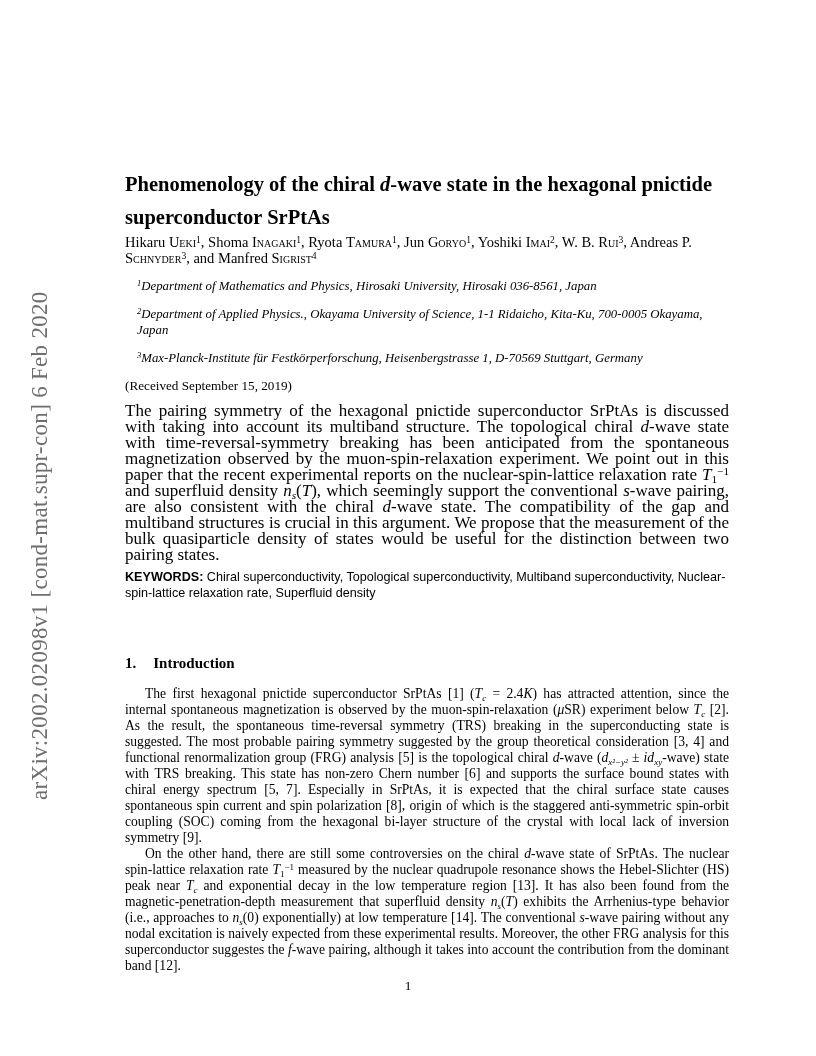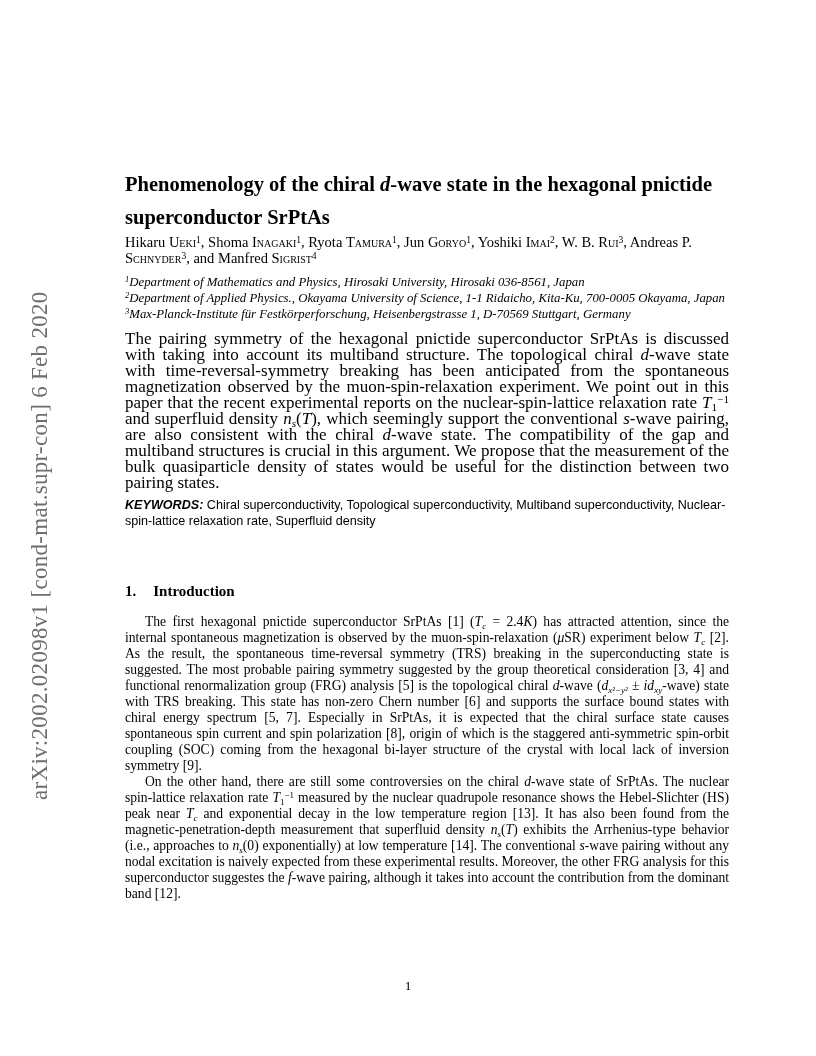--- a/index.html
+++ b/index.html
@@ -40,21 +40,21 @@
   .it{font-style:italic;}
   sup,sub{font-size:66%;line-height:0;}
   sup{vertical-align:0.45em;}
   sub{vertical-align:-0.3em;}
   .affiliations{
     margin-top:8px;
     font-style:italic;
     font-size:12.8px;
     line-height:16px;
   }
-  .affil{margin:0;}
+  .affil{margin:12px;}
   .email{
     margin-top:5px;
     font-style:italic;
     font-size:13.2px;
     line-height:16px;
   }
   .received{
     margin-top:5px;
     font-size:13.2px;
     line-height:16px;
@@ -64,21 +64,21 @@
     font-size:17px;
     line-height:16px;
     text-align:justify;
   }
   .keywords{
     margin-top:6px;
     font-family:"Liberation Sans", sans-serif;
     font-size:12.6px;
     line-height:16px;
   }
-  .keywords .kw-label{font-weight:bold;font-style:italic;}
+  .keywords .kw-label{font-weight:bold;}
   .section-heading{
     margin-top:52px;
     font-size:15px;
     font-weight:bold;
     line-height:20px;
   }
   .section-heading .sec-num{display:inline-block;margin-right:17px;}
   .body-para{
     margin:0;
     font-size:13.6px;
@@ -109,20 +109,21 @@
 
     <div class="authors"><span>Hikaru </span><span class="sc">Ueki</span><sup>1</sup><span>, Shoma </span><span class="sc">Inagaki</span><sup>1</sup><span>, Ryota </span><span class="sc">Tamura</span><sup>1</sup><span>, Jun </span><span class="sc">Goryo</span><sup>1</sup><span>, Yoshiki </span><span class="sc">Imai</span><sup>2</sup><span>, W. B. </span><span class="sc">Rui</span><sup>3</sup><span>, Andreas P. </span><span class="sc">Schnyder</span><sup>3</sup><span>, and Manfred </span><span class="sc">Sigrist</span><sup>4</sup></div>
 
     <div class="affiliations">
       <p class="affil"><sup>1</sup><span>Department of Mathematics and Physics, Hirosaki University, Hirosaki 036-8561, Japan</span></p>
       <p class="affil"><sup>2</sup><span>Department of Applied Physics., Okayama University of Science, 1-1 Ridaicho, Kita-Ku, 700-0005 Okayama, Japan</span></p>
       <p class="affil"><sup>3</sup><span>Max-Planck-Institute für Festkörperforschung, Heisenbergstrasse 1, D-70569 Stuttgart, Germany</span></p>
     </div>
 
 
+    <div class="received">(Received September 15, 2019)</div>
 
     <div class="abstract"><span>The pairing symmetry of the hexagonal pnictide superconductor SrPtAs is discussed with taking into account its multiband structure. The topological chiral </span><span class="it">d</span><span>-wave state with time-reversal-symmetry breaking has been anticipated from the spontaneous magnetization observed by the muon-spin-relaxation experiment. We point out in this paper that the recent experimental reports on the nuclear-spin-lattice relaxation rate </span><span class="it">T</span><sub>1</sub><sup>−1</sup><span> and superfluid density </span><span class="it">n</span><sub class="it">s</sub><span>(</span><span class="it">T</span><span>), which seemingly support the conventional </span><span class="it">s</span><span>-wave pairing, are also consistent with the chiral </span><span class="it">d</span><span>-wave state. The compatibility of the gap and multiband structures is crucial in this argument. We propose that the measurement of the bulk quasiparticle density of states would be useful for the distinction between two pairing states.</span></div>
 
     <div class="keywords"><span class="kw-label">KEYWORDS:</span><span>  Chiral superconductivity, Topological superconductivity, Multiband superconductivity, Nuclear-spin-lattice relaxation rate, Superfluid density</span></div>
 
     <div class="section-heading"><span class="sec-num">1.</span><span>Introduction</span></div>
 
     <p class="body-para first"><span>The first hexagonal pnictide superconductor SrPtAs [1] (</span><span class="it">T</span><sub class="it">c</sub><span> = 2.4</span><span class="it">K</span><span>) has attracted attention, since the internal spontaneous magnetization is observed by the muon-spin-relaxation (</span><span class="it">μ</span><span>SR) experiment below </span><span class="it">T</span><sub class="it">c</sub><span> [2]. As the result, the spontaneous time-reversal symmetry (TRS) breaking in the superconducting state is suggested. The most probable pairing symmetry suggested by the group theoretical consideration [3, 4] and functional renormalization group (FRG) analysis [5] is the topological chiral </span><span class="it">d</span><span>-wave (</span><span class="it">d</span><sub class="it">x²−y²</sub><span> ± </span><span class="it">id</span><sub class="it">xy</sub><span>-wave) state with TRS breaking. This state has non-zero Chern number [6] and supports the surface bound states with chiral energy spectrum [5, 7]. Especially in SrPtAs, it is expected that the chiral surface state causes spontaneous spin current and spin polarization [8], origin of which is the staggered anti-symmetric spin-orbit coupling (SOC) coming from the hexagonal bi-layer structure of the crystal with local lack of inversion symmetry [9].</span></p>
     <p class="body-para"><span>On the other hand, there are still some controversies on the chiral </span><span class="it">d</span><span>-wave state of SrPtAs. The nuclear spin-lattice relaxation rate </span><span class="it">T</span><sub>1</sub><sup>−1</sup><span> measured by the nuclear quadrupole resonance shows the Hebel-Slichter (HS) peak near </span><span class="it">T</span><sub class="it">c</sub><span> and exponential decay in the low temperature region [13]. It has also been found from the magnetic-penetration-depth measurement that superfluid density </span><span class="it">n</span><sub class="it">s</sub><span>(</span><span class="it">T</span><span>) exhibits the Arrhenius-type behavior (i.e., approaches to </span><span class="it">n</span><sub class="it">s</sub><span>(0) exponentially) at low temperature [14]. The conventional </span><span class="it">s</span><span>-wave pairing without any nodal excitation is naively expected from these experimental results. Moreover, the other FRG analysis for this superconductor suggestes the </span><span class="it">f</span><span>-wave pairing, although it takes into account the contribution from the dominant band [12].</span></p>
 

